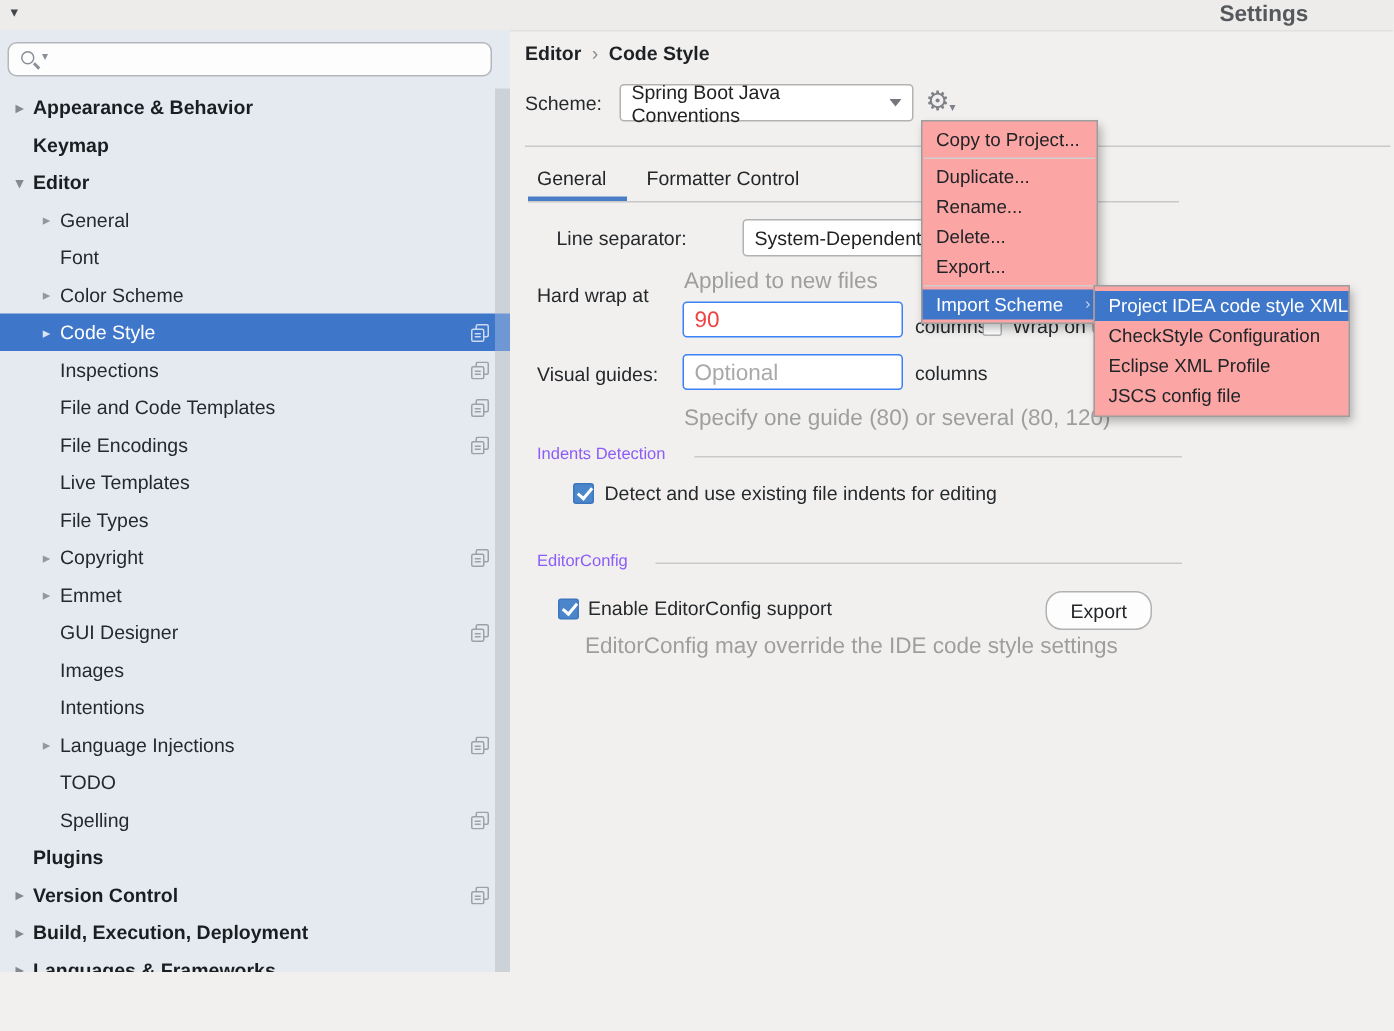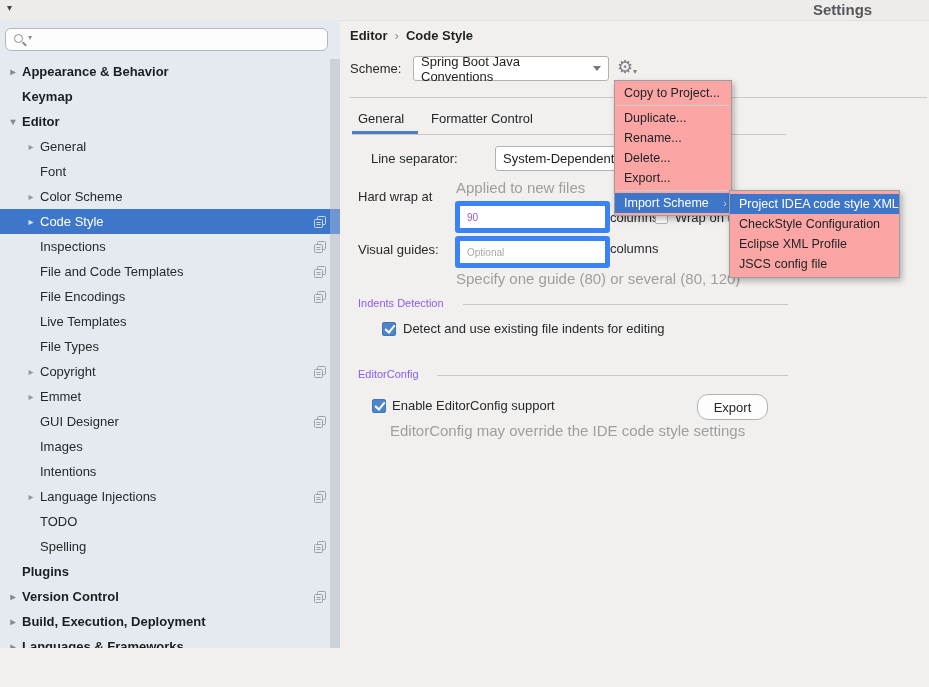--- a/index.html
+++ b/index.html
@@ -62,21 +62,21 @@
   #tab-underline{left:352px;top:131px;width:66px;height:3px;background:#4a7fc7;}
   #tab-line{left:352px;top:134px;width:434px;height:1px;background:#c8c8c8;}
 
   
   .flabel{color:#26292c;}
   #lbl-linesep{left:371px;top:151px;}
   #sel-linesep{left:455px;top:146px;width:132px;height:23px;margin-left:40px;}
   .helper{color:#9e9e9e;font-size:15px;}
   #helper-linesep{left:456px;top:179px;}
   #lbl-hardwrap{left:358px;top:189px;}
-  .tinput{position:absolute;background:#fff;border:5px solid #3b82f6;border-radius:3px;padding:0 7px;font-family:"Liberation Sans",sans-serif;font-size:10px;color:#8b5cf6;}
+  .tinput{position:absolute;background:#fff;border:1px solid #3b82f6;border-radius:3px;padding:0 7px;font-family:"Liberation Sans",sans-serif;font-size:15px;color:#ef4444;}
   .tinput::placeholder{color:#a9a9a9;}
   #inp-hardwrap{left:455px;top:201px;width:131px;height:22px;}
   #txt-columns1{left:610px;top:210px;}
   #lbl-wrap{left:675px;top:210px;white-space:nowrap;}
   #lbl-visual{left:358px;top:242px;}
   #inp-visual{left:455px;top:236px;width:131px;height:22px;}
   #txt-columns2{left:610px;top:241px;}
   #helper-visual{left:456px;top:270px;}
 
   

